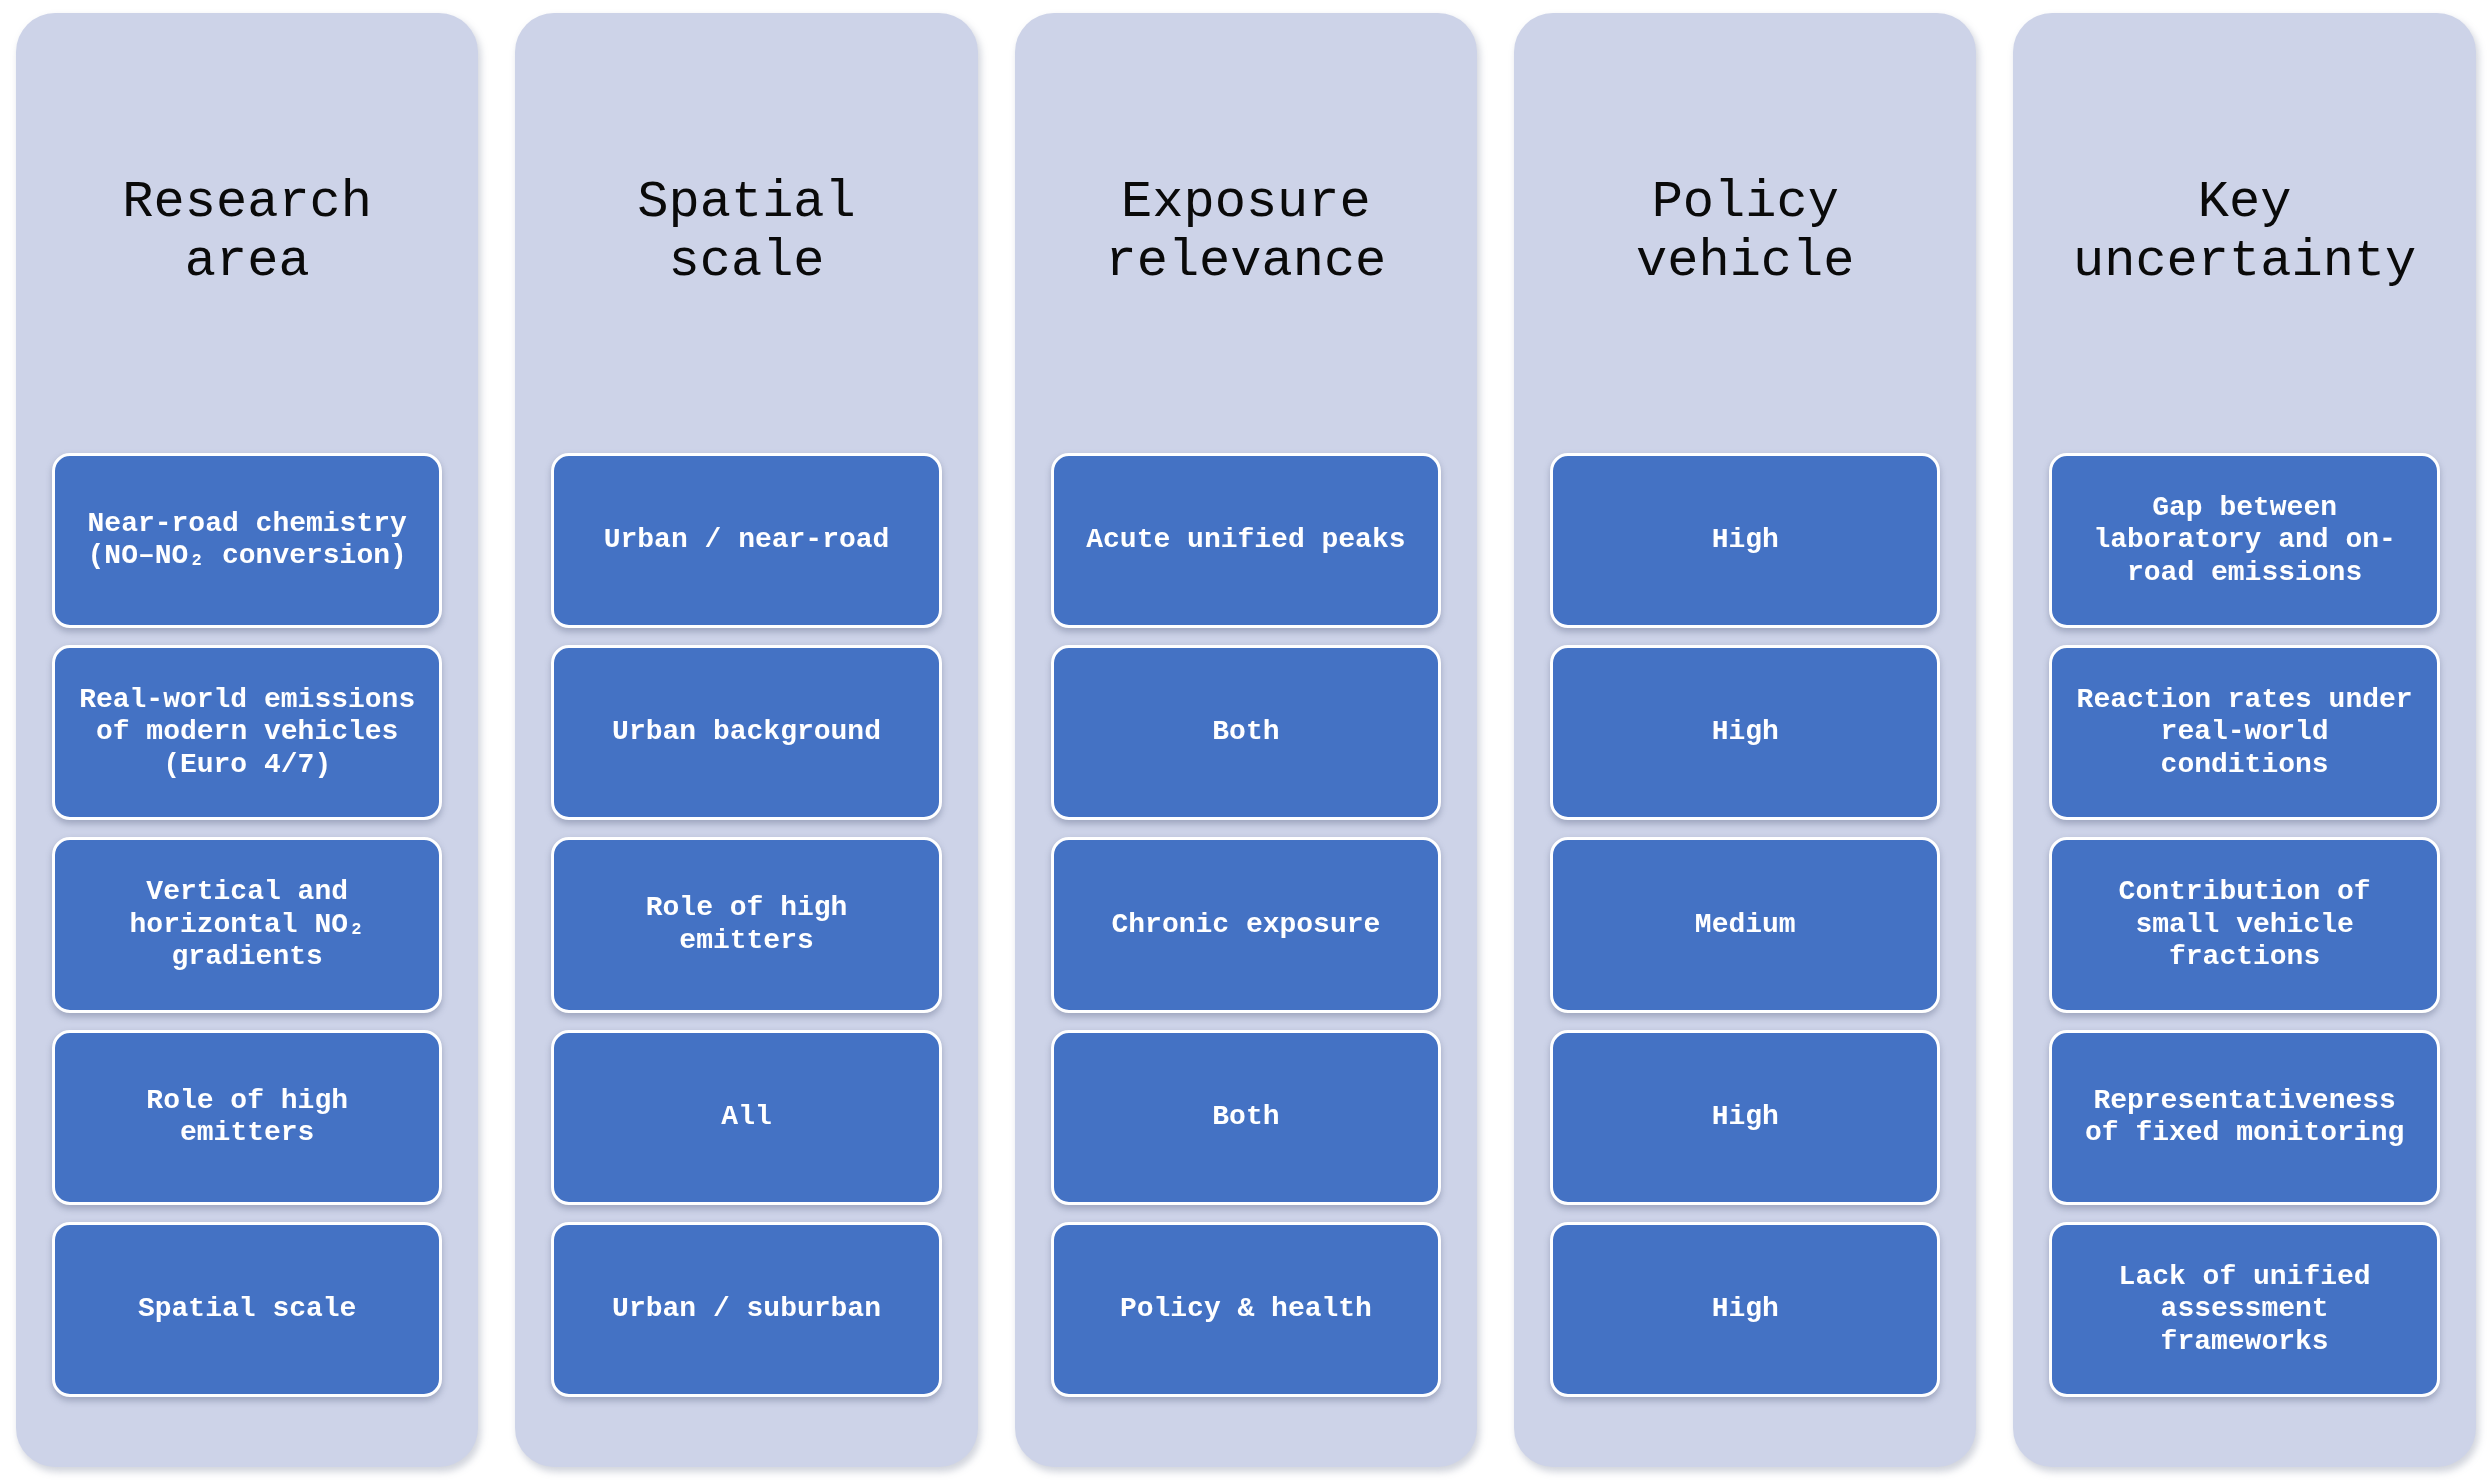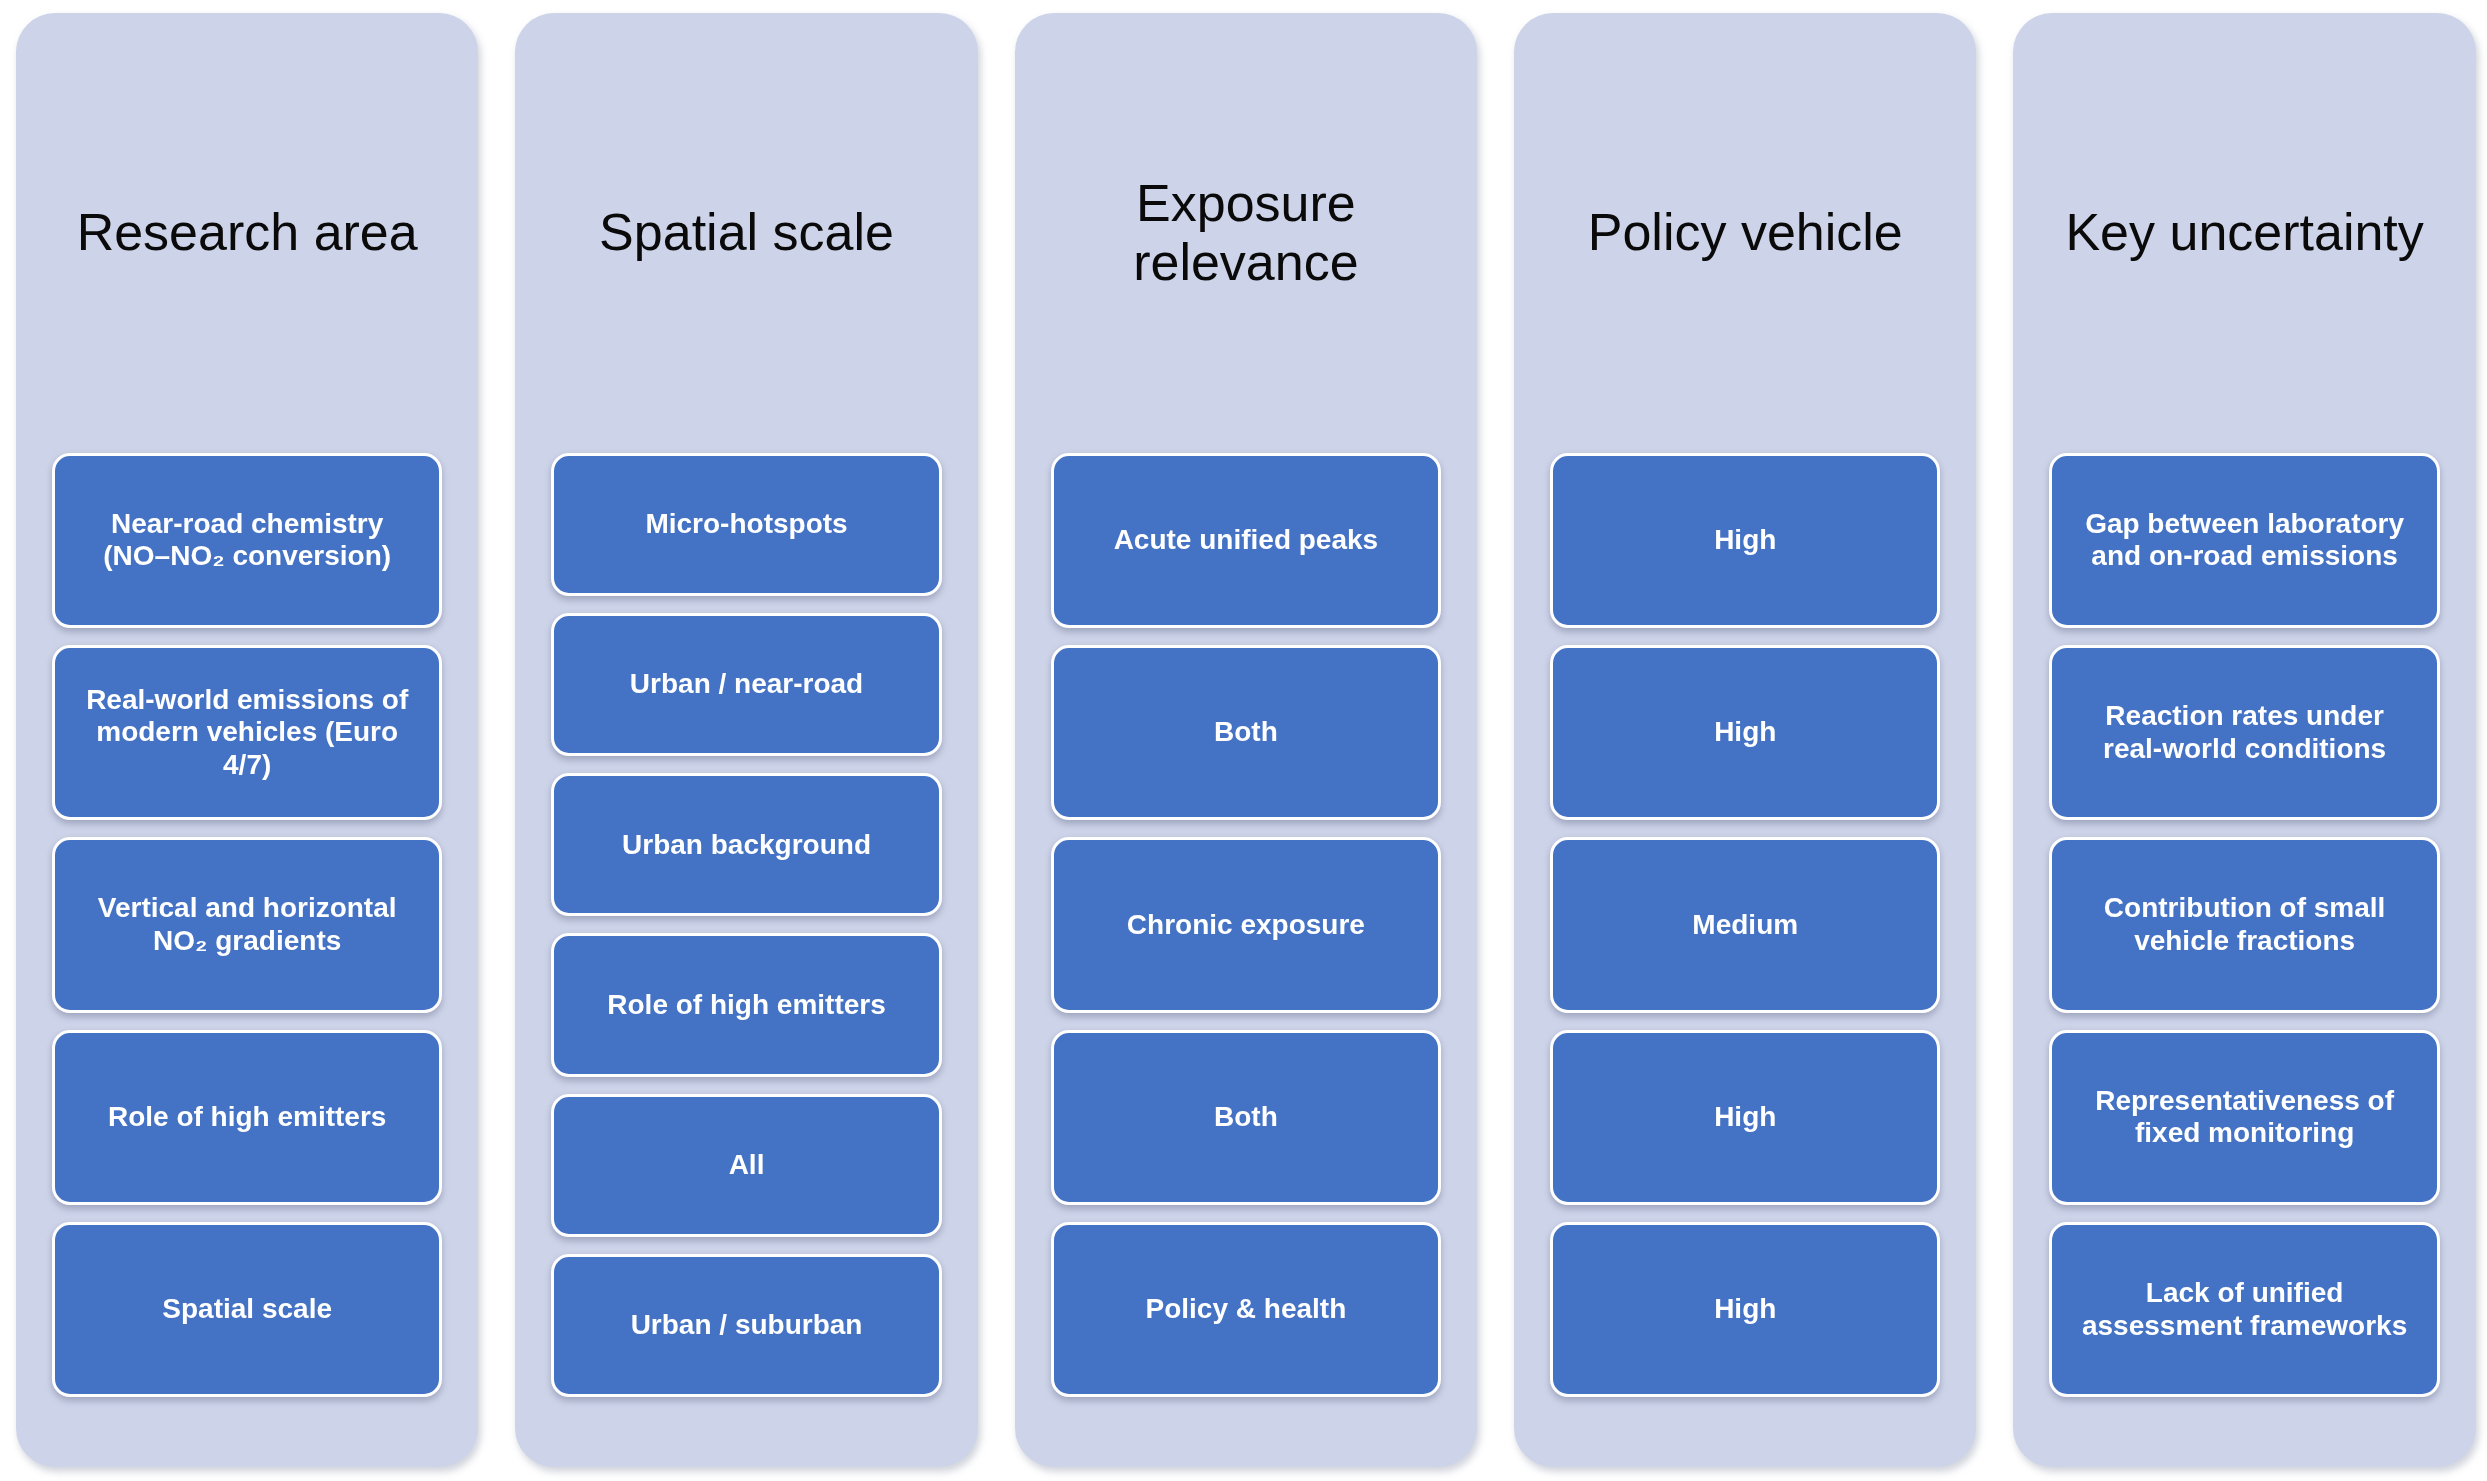--- a/index.html
+++ b/index.html
@@ -6,20 +6,21 @@
   body {
     width: 2487px; height: 1482px;
     font-family: "Liberation Sans", sans-serif;
     position: relative;
   }
   .canvas {
     position: absolute; inset: 0;
     display: flex; gap: 37px;
     padding: 12.6px 11.2px 14.7px 16px;
     box-sizing: border-box;
+    font-family: Liberation Mono, monospace;
   }
   .column {
     flex: 1 1 0;
     background: #cdd3e8;
     border-radius: 39px;
     display: flex; flex-direction: column;
     box-shadow: 2.1px 4.2px 7px rgba(125, 135, 158, 0.35);
     min-width: 0;
   }
   .col-header {
@@ -65,21 +66,20 @@
       <div class="item">Real-world emissions of modern vehicles (Euro 4/7)</div>
       <div class="item">Vertical and horizontal NO₂ gradients</div>
       <div class="item">Role of high emitters</div>
       <div class="item">Spatial scale</div>
     </div>
   </div>
 
   <div class="column">
     <div class="col-header">Spatial scale</div>
     <div class="stack">
-      <div class="item">Micro-hotspots</div>
       <div class="item">Urban / near-road</div>
       <div class="item">Urban background</div>
       <div class="item">Role of high emitters</div>
       <div class="item">All</div>
       <div class="item">Urban / suburban</div>
     </div>
   </div>
 
   <div class="column">
     <div class="col-header">Exposure relevance</div>

